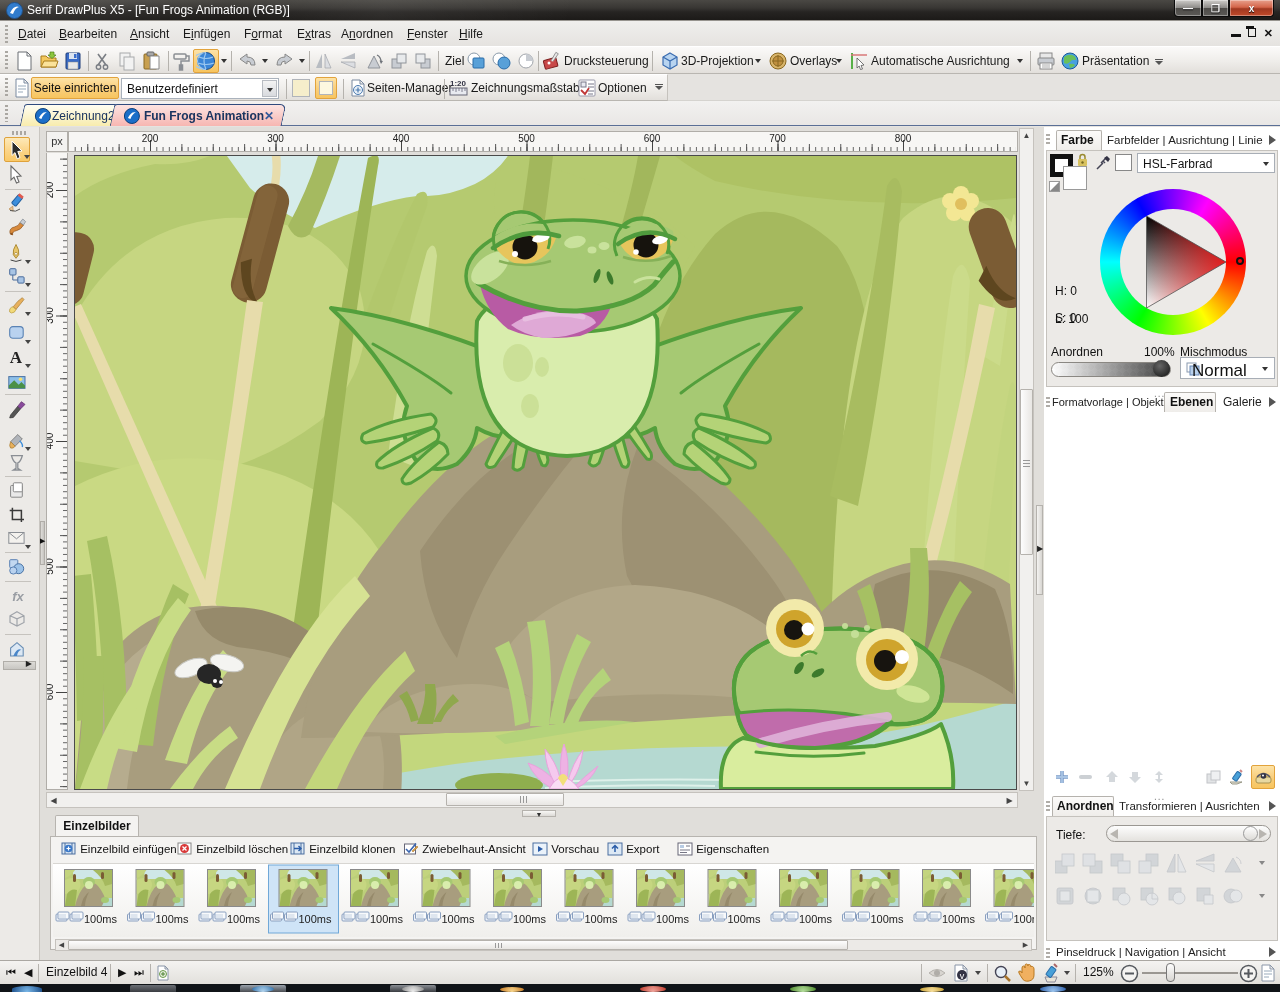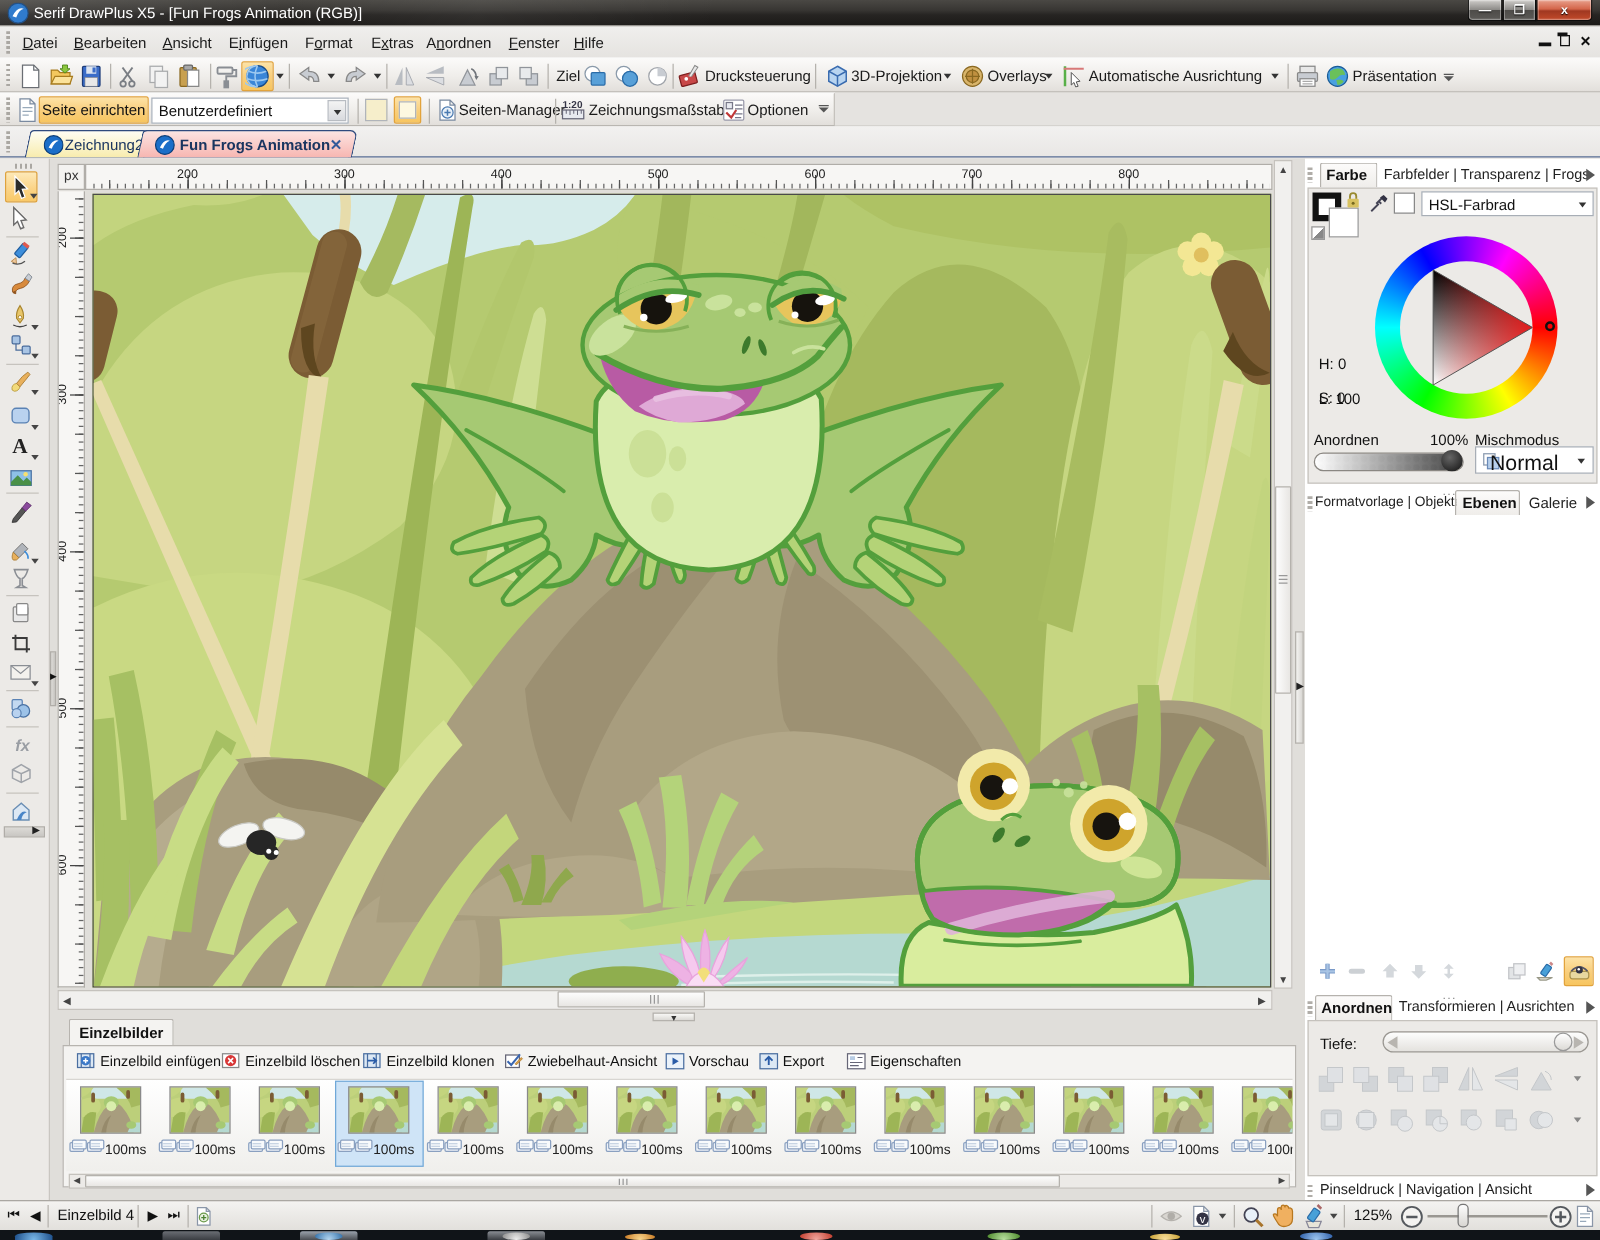--- a/index.html
+++ b/index.html
@@ -1199,21 +1199,21 @@
   <div style="position:absolute;left:444px;top:106px;width:1px;height:5px;background:#999"></div>
   <div style="position:absolute;left:447px;top:106px;width:1px;height:5px;background:#999"></div>
   <div style="position:absolute;left:450px;top:106px;width:1px;height:5px;background:#999"></div>
 </div>
   <div id="frametab">Einzelbilder</div>
   <div id="rightpanels">
 
   <div class="pgrip" style="top:7px;height:12px"></div>
   <div style="position:absolute;left:12px;top:3px;width:46px;height:20px;background:linear-gradient(180deg,#fcfbfa,#efedea);border:1px solid #b5b2ad;border-bottom:none;border-radius:2px 2px 0 0"></div>
   <div style="position:absolute;left:17px;top:6px;font-weight:bold;font-size:12px;color:#111">Farbe</div>
-  <div style="position:absolute;left:63px;top:7px;font-size:11.5px;color:#222">Farbfelder | Transparenz | Frogs</div>
+  <div style="position:absolute;left:63px;top:7px;font-size:11.5px;color:#222">Farbfelder | Ausrichtung | Linie</div>
   <div class="parr" style="top:8px"></div>
   <div style="position:absolute;left:2px;top:23px;width:232px;height:237px;background:#eceae7;border:1px solid #c5c2bd">
 
     <div style="position:absolute;left:3px;top:3px;width:23px;height:23px;background:#fff;border:5px solid #111"></div>
     <div style="position:absolute;left:16px;top:15px;width:24px;height:24px;background:#fff;border:1px solid #999"></div>
     <div style="position:absolute;left:2px;top:30px;width:11px;height:11px;background:linear-gradient(135deg,#fff 49%,#888 51%);border:1px solid #999"></div>
     <svg style="position:absolute;left:29px;top:2px" width="13" height="14" viewBox="0 0 13 14">
           <rect x="2" y="6" width="9" height="7" rx="1" fill="#d8c260"></rect>
           <path d="M4,6 L4,4 A2.5,2.5 0 0 1 9,4 L9,6" fill="none" stroke="#998a30" stroke-width="1.5"></path>
           <circle cx="6.5" cy="9.5" r="1.2" fill="#776a20"></circle>

